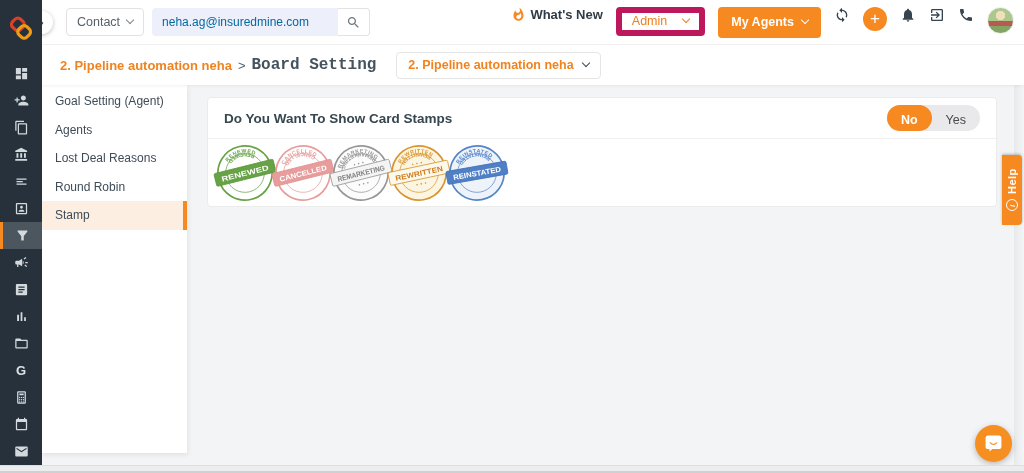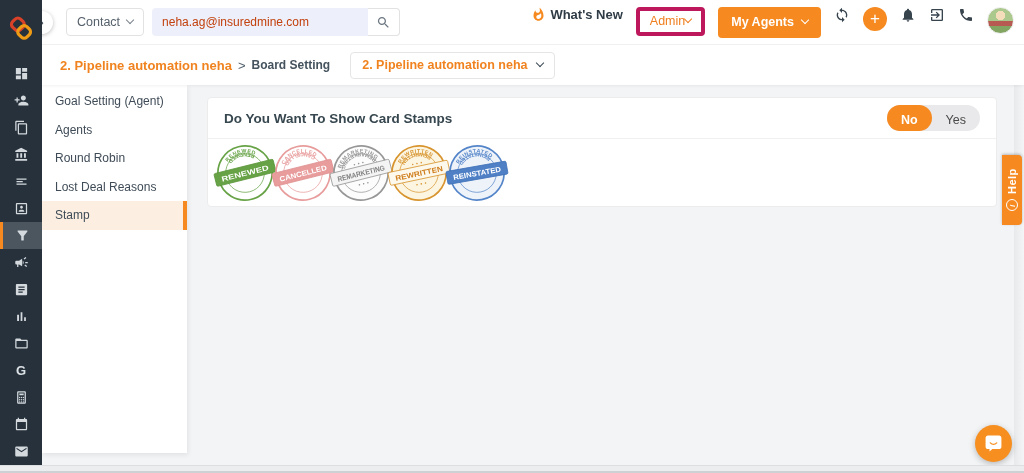--- a/index.html
+++ b/index.html
@@ -20,44 +20,44 @@
   .icon-slot svg{width:15px;height:15px;fill:#dde2e6;opacity:.95;}
   .icon-slot.selected{background:#4b565f;border-left:3px solid var(--accent);}
   .g-glyph{font-size:13px;font-weight:bold;color:#dde2e6;line-height:1;}
 
   
   .topbar{position:absolute;left:42px;top:0;width:982px;height:45px;background:#fff;border-bottom:1px solid #f0f0f0;display:flex;align-items:center;z-index:15;}
   .collapse-btn{position:absolute;left:-12px;top:11px;width:23px;height:23px;border-radius:50%;background:#fff;border:none;box-shadow:0 1px 4px rgba(0,0,0,.25);color:#44525c;font-size:14px;line-height:21px;cursor:pointer;z-index:22;}
   .search-group{display:flex;align-items:center;margin-left:24px;gap:8px;}
   .contact-select{display:flex;align-items:center;gap:7px;background:#fff;border:1px solid #e2e2e2;border-radius:4px;height:28px;padding:0 10px;font-size:12.5px;color:#56616b;cursor:pointer;font-family:inherit;}
   .search-pair{display:flex;align-items:stretch;}
-  .search-input{width:216px;height:28px;background:#edeffb;border:none;border-radius:4px 0 0 4px;padding:0 10px;font-size:12px;color:#c2410c;font-family:inherit;outline:none;}
+  .search-input{width:186px;height:28px;background:#edeffb;border:none;border-radius:4px 0 0 4px;padding:0 10px;font-size:12px;color:#0369a1;font-family:inherit;outline:none;}
   .search-btn{width:32px;height:28px;background:#fff;border:1px solid #e2e2e2;border-left:none;border-radius:0 4px 4px 0;display:flex;align-items:center;justify-content:center;cursor:pointer;}
   .search-btn svg{width:15px;height:15px;fill:#6b7680;}
   .topbar-right{margin-left:auto;display:flex;align-items:flex-start;gap:13px;padding-right:10px;}
   .whats-new{display:flex;align-items:center;gap:4px;font-size:13px;font-weight:bold;color:#2f3b45;cursor:pointer;}
   .whats-new svg{width:15px;height:15px;fill:var(--accent);}
-  .admin-btn{display:flex;align-items:center;gap:0;background:#fff;border:4px solid #be185d;color:#ef7f1f;border-radius:4px;height:29px;padding:0 10px;font-size:12.5px;cursor:pointer;font-family:inherit;}
+  .admin-btn{display:flex;align-items:center;gap:16px;background:#fff;border:6px solid #be185d;color:#ef7f1f;border-radius:4px;height:29px;padding:0 10px;font-size:12.5px;cursor:pointer;font-family:inherit;}
   .agents-btn{display:flex;align-items:center;gap:8px;background:var(--accent);border:none;color:#fff;font-weight:bold;border-radius:4px;height:31px;padding:0 13px;font-size:12.5px;cursor:pointer;font-family:inherit;}
   .iconbtn{background:none;border:none;cursor:pointer;display:flex;align-items:center;}
   .iconbtn svg{width:16px;height:16px;fill:#37434d;}
   .plus-btn{width:24px;height:24px;border-radius:50%;background:var(--accent);color:#fff;border:none;font-size:17px;line-height:22px;cursor:pointer;font-family:inherit;}
   .avatar{width:27px;height:27px;border-radius:50%;border:1px solid #eee;cursor:pointer;
     background:radial-gradient(circle at 50% 30%,#f3ddba 0 22%,rgba(0,0,0,0) 23%),linear-gradient(180deg,#a9c produces 0);
     background:radial-gradient(circle at 50% 30%,#f3ddba 0 22%,rgba(0,0,0,0) 23%),linear-gradient(180deg,#abc98d 0 52%,#b65a52 52% 72%,#83a562 72% 100%);}
   .chev{width:6px;height:6px;border-right:1.6px solid #7a838c;border-bottom:1.6px solid #7a838c;transform:rotate(45deg);margin-top:-4px;display:inline-block;}
   .chev-orange{border-color:#ef7f1f;}
   .chev-white{border-color:#fff;}
   .chev-dark{border-color:#3b4a55;}
 
   
   .breadcrumb-bar{position:absolute;left:42px;top:45px;width:982px;height:40px;background:#fff;box-shadow:0 1px 3px rgba(0,0,0,.06);display:flex;align-items:center;padding-left:18px;gap:6px;z-index:10;}
   .bc-board{color:#f0831f;font-size:13px;font-weight:bold;cursor:pointer;}
   .bc-sep{color:#53616c;font-size:13px;}
-  .bc-page{color:#45535e;font-size:12px;font-weight:bold;}
+  .bc-page{color:#45535e;font-size:16px;font-weight:bold;font-family:Liberation Mono, monospace;}
   .board-select{display:flex;align-items:center;gap:9px;margin-left:14px;background:#fff;border:1px solid #e5e5e5;border-radius:4px;height:27px;padding:0 11px;font-size:12.5px;color:#f0831f;font-weight:bold;cursor:pointer;font-family:inherit;}
 
   
   .settings-panel{position:absolute;left:42px;top:85px;width:145px;height:368px;background:#fff;box-shadow:1px 2px 5px rgba(0,0,0,.08);z-index:8;padding-top:2px;}
   .sp-item{height:28.6px;line-height:28.6px;padding-left:13px;font-size:12px;color:#3f4b57;cursor:pointer;white-space:nowrap;}
   .sp-item.active{background:#fcefe1;border-right:4px solid var(--accent);}
 
   
   .content{position:absolute;left:187px;top:85px;right:0;bottom:8px;background:#f3f4f6;}
   .card{position:absolute;left:20px;top:12px;width:790px;height:110px;background:#fff;border:1px solid #ececec;border-radius:4px;}
@@ -241,22 +241,22 @@
     <span class="bc-page">Board Setting</span>
     <button class="board-select">
       <span>2. Pipeline automation neha</span>
         <i class="chev chev-dark"></i>
     </button>
   </div>
 
   <nav class="settings-panel" id="settings-menu">
       <div class="sp-item">Goal Setting (Agent)</div>
       <div class="sp-item">Agents</div>
+      <div class="sp-item">Lost Deal Reasons</div>
       <div class="sp-item">Round Robin</div>
-      <div class="sp-item">Lost Deal Reasons</div>
       <div class="sp-item active">Stamp</div>
     </nav>
 
   <main class="content">
     <section class="card">
       <div class="card-head">
         <h2 class="card-title">Do You Want To Show Card Stamps</h2>
         <div class="toggle">
           <button class="tg on">No</button>
           <button class="tg">Yes</button>

